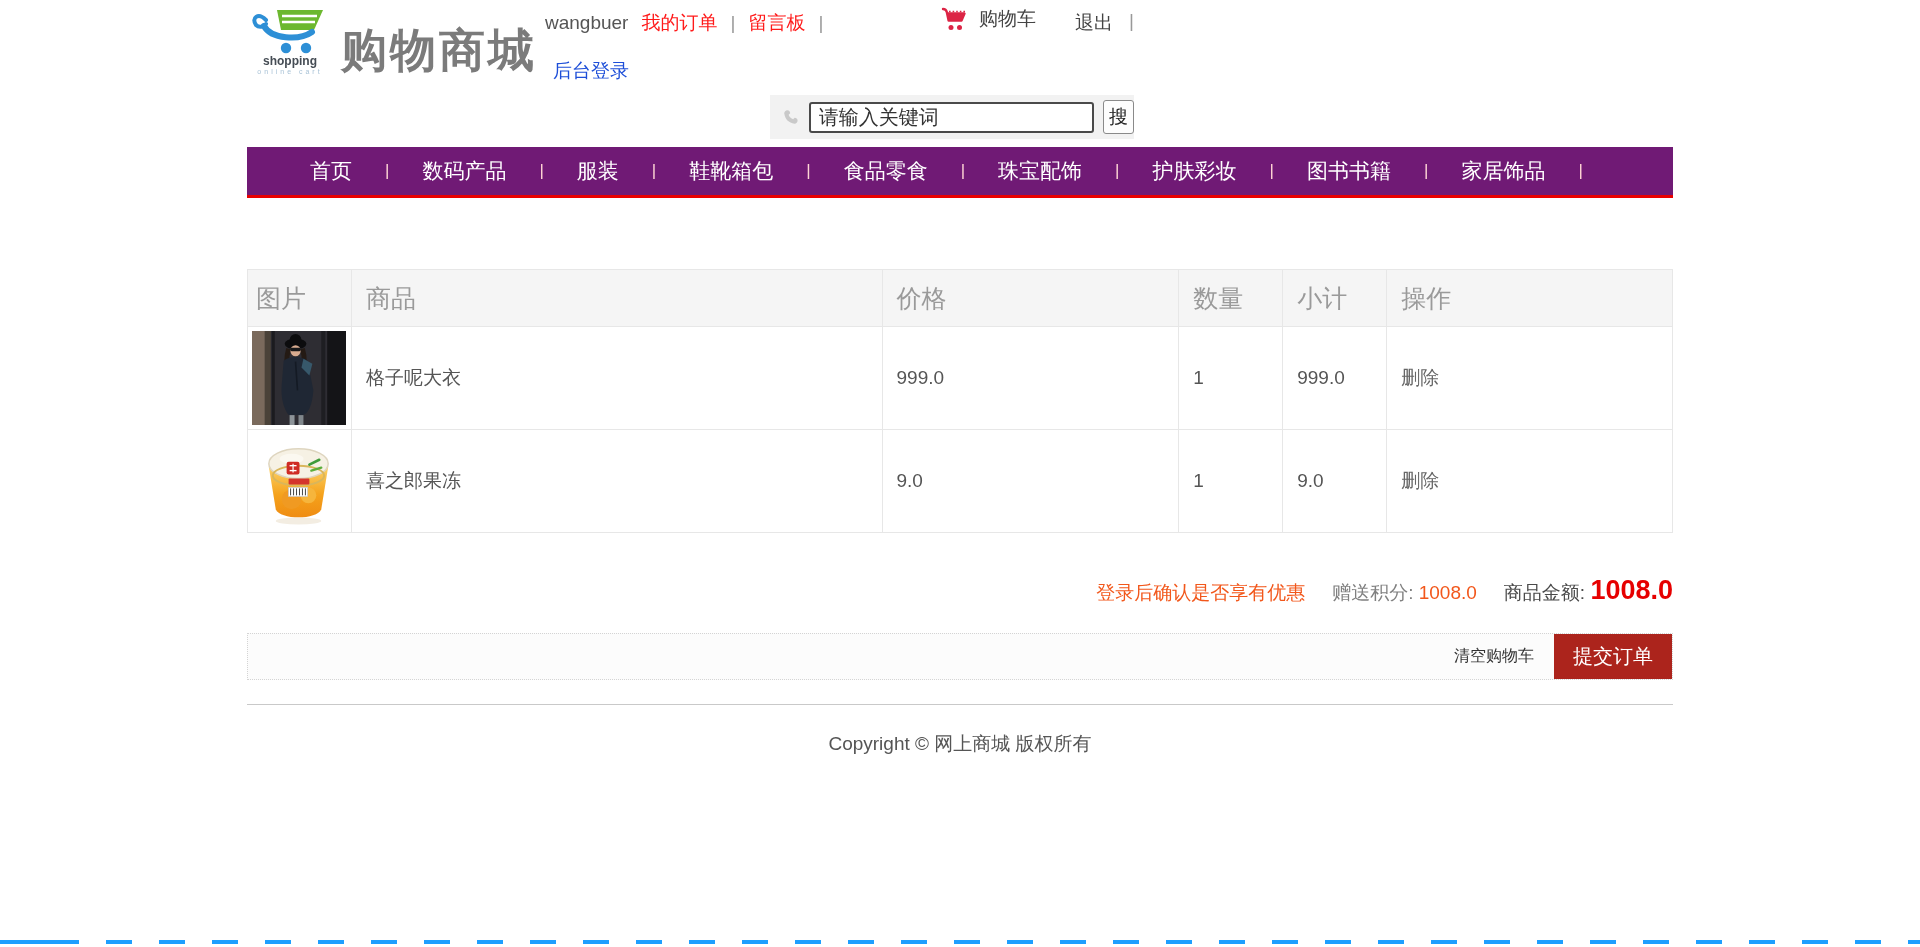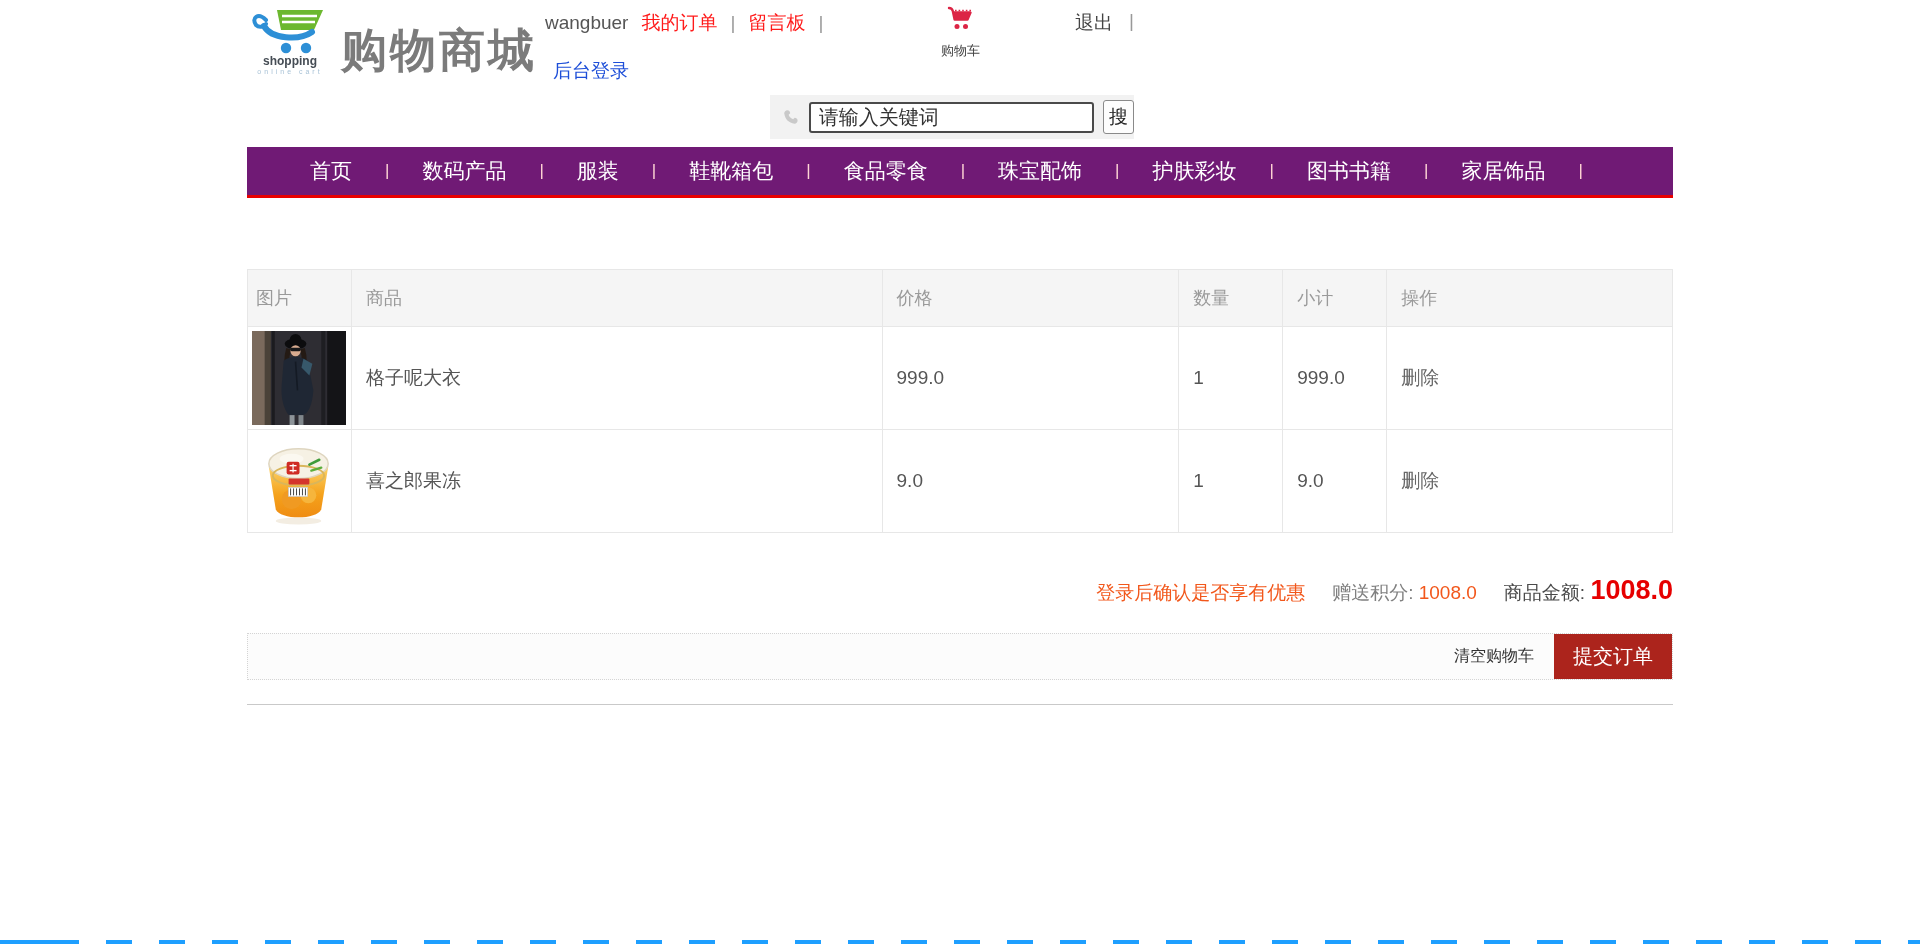--- a/index.html
+++ b/index.html
@@ -13,21 +13,21 @@
   .logo { position:absolute; left:4px; top:8px; display:flex; align-items:flex-start; }
   .logo-mark { width:78px; text-align:center; }
   .logo-en { font-size:12px; font-weight:bold; color:#454c54; margin-top:-4px; }
   .logo-sub { font-size:7px; color:#a8c2d6; letter-spacing:3px; }
   .brand-cn { font-size:46px; font-weight:bold; color:#7b7b7b; letter-spacing:3px; margin:12px 0 0 12px; }
 
   .user-line1 { position:absolute; left:298px; top:10px; display:flex; align-items:center; gap:13px; font-size:19px; }
   .username { color:#555; }
   .red-link { color:#ff1a1a; text-decoration:none; cursor:pointer; }
   .sep { color:#999; }
-  .cart-group { position:absolute; left:694px; top:6px; display:flex; align-items:center; gap:11px; font-size:13px; color:#444; cursor:pointer;flex-direction:column; }
+  .cart-group { position:absolute; left:694px; top:6px; display:flex; align-items:center; gap:11px; font-size:19px; color:#444; cursor:pointer; }
   .logout-group { position:absolute; left:828px; top:10px; display:flex; gap:16px; font-size:19px;text-align:center; }
   .logout-group a { color:#444; text-decoration:none; cursor:pointer; }
   .admin-login { position:absolute; left:306px; top:58px; font-size:19px; color:#1d4ed8; text-decoration:none; cursor:pointer;font-family:Liberation Serif, serif; }
 
   .search-bar { position:absolute; left:523px; top:95px; width:364px; height:44px;
                 background:#f2f2f2; display:flex; align-items:center; padding-left:12px; }
   .search-input { margin-left:9px; width:308px; height:31px; border:2px solid #4a4a4a; border-radius:3px;
                   font-size:20px; padding:0 8px; color:#222; background:#fff;
                   font-family:"Liberation Sans","DejaVu Sans",sans-serif; }
   .search-input::placeholder { color:#333; opacity:1; }
@@ -36,21 +36,21 @@
 
   
   .nav { height:51px; background:#701a75; border-bottom:3px solid #e90000; display:flex; align-items:center;
          padding-left:36px; }
   .nav a { color:#fff; font-size:21px; text-decoration:none; padding:0 27px; cursor:pointer; }
   .nav .nav-sep { color:#ffd5d5; font-size:17px; padding:0 6px; }
 
   
   .cart-table { margin-top:71px; width:1426px; border-collapse:collapse; }
   .cart-table th, .cart-table td { border:1px solid #e7e7e7; text-align:left; }
-  .cart-table th { height:57px; background:#f5f5f5; color:#9a9a9a; font-weight:normal; font-size:18px; padding-left:14px; }
+  .cart-table th { height:57px; background:#f5f5f5; color:#9a9a9a; font-weight:normal; font-size:25px; padding-left:14px; }
   .cart-table th.col-img { padding-left:8px; }
   .cart-table td { height:103px; color:#555; font-size:19px; padding-left:14px; }
   .cart-table td.cell-img { padding:4px; }
   .pimg { width:94px; height:94px; display:block; }
   .del-link { color:#666; text-decoration:none; cursor:pointer; }
 
   
   .summary { margin-top:42px; display:flex; justify-content:flex-end; align-items:baseline; gap:27px; font-size:19px; }
   .promo { color:#f2571b; }
   .pts-label { color:#808080; }
@@ -257,17 +257,18 @@
         <span class="amt-value">1008.0</span>
       </span>
     </div>
 
     <div class="action-bar">
       <a class="clear-link">清空购物车</a>
       <button class="submit-btn">提交订单</button>
     </div>
 
     <div class="divider"></div>
+    <div class="footer-text">Copyright © 网上商城 版权所有</div>
   </div>
 
   <div class="bottom-dash"></div>
   <div class="bottom-dash-cap"></div>
 </div>
 
 </body></html>

